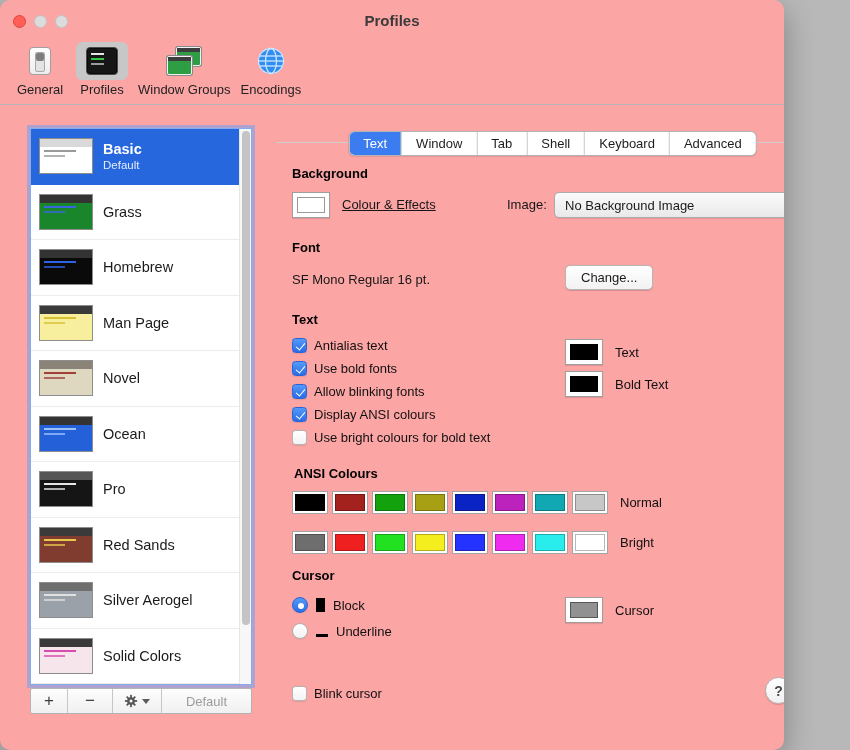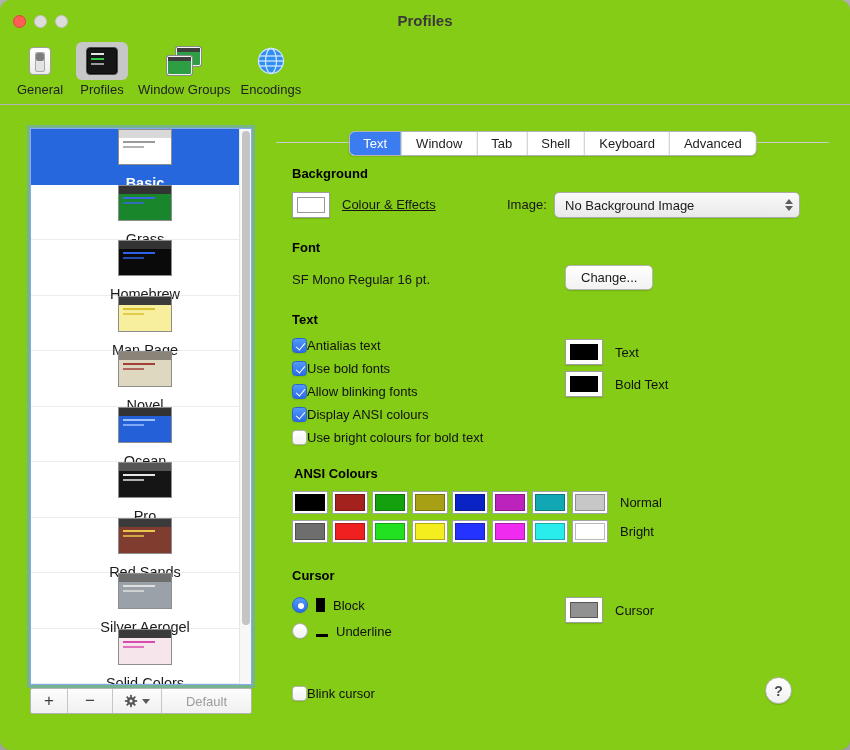--- a/index.html
+++ b/index.html
@@ -1,17 +1,17 @@
 <!DOCTYPE html>
 <html><head>
 <meta charset="utf-8">
 <style>
   html,body{margin:0;padding:0;background:#b8b8b8;}
   body{width:850px;height:750px;font-family:"Liberation Sans","DejaVu Sans",sans-serif;-webkit-font-smoothing:antialiased;}
-  .window{position:relative;width:850px;height:750px;background:#84cc16;border-radius:10px;overflow:hidden;box-shadow:0 10px 30px rgba(0,0,0,.3);}
+  .window{position:relative;width:784px;height:750px;background:#fca5a5;border-radius:10px;overflow:hidden;box-shadow:0 10px 30px rgba(0,0,0,.3);}
 
   
   .titlebar{height:40px;position:relative;}
   .lights{position:absolute;left:13px;top:15px;display:flex;gap:8px;}
   .light{width:13px;height:13px;border-radius:50%;box-sizing:border-box;}
   .light.close{background:#ff5f57;border:1px solid #e0443e;}
   .light.dim{background:#dcdcdc;border:1px solid #c3c3c3;}
   .title{text-align:center;line-height:42px;font-size:15px;font-weight:bold;color:#3a3a3a;}
 
   
@@ -26,21 +26,21 @@
   .icon-profiles::before{content:"";position:absolute;left:4px;top:5px;width:13px;height:2px;background:#e6e6e6;box-shadow:0 5px 0 #35c948,0 10px 0 #9a9a9a;}
   .icon-wg{width:34px;height:28px;position:relative;}
   .wg-win{position:absolute;width:23px;height:17px;background:#2d9e43;border:1.5px solid #f2f2f2;box-shadow:0 0 0 1px #8a8a8a;border-radius:2px;}
   .wg-win::before{content:"";position:absolute;left:0;top:0;right:0;height:4px;background:#3d3d3d;}
   .wg-back{right:0;top:0;}
   .wg-front{left:0;bottom:0;}
   .icon-enc{width:30px;height:30px;display:block;}
 
   
   .sidebar{position:absolute;left:30px;top:128px;width:222px;height:557px;background:#fff;border:1px solid #84abef;box-shadow:0 0 0 3px rgba(110,160,240,.55);box-sizing:border-box;overflow:hidden;}
-  .profile-row{display:flex;align-items:center;gap:10px;padding-left:8px;height:55.5px;box-sizing:border-box;border-bottom:1px solid #ececec;position:relative;flex-direction:column;}
+  .profile-row{display:flex;align-items:center;gap:10px;padding-left:8px;height:55.5px;box-sizing:border-box;border-bottom:1px solid #ececec;position:relative;}
   .profile-row.selected{background:#2667de;border-bottom-color:transparent;}
   .thumb{width:54px;height:36px;border:1px solid #8d8d8d;box-sizing:border-box;flex:none;position:relative;overflow:hidden;}
   .thumb-bar{height:8px;width:100%;}
   .thumb-line{height:2px;margin:3px 0 0 4px;}
   .thumb-line.l1{width:62%;}
   .thumb-line.l2{width:40%;opacity:.75;}
   .p-name{font-size:14.5px;color:#1b1b1b;}
   .profile-row.selected .p-name{color:#fff;font-weight:bold;}
   .p-sub{font-size:11.5px;color:#e4ecff;margin-top:2px;}
   .sb-track{position:absolute;right:0;top:0;bottom:0;width:11px;background:#f7f7f7;border-left:1px solid #e6e6e6;}
@@ -69,27 +69,27 @@
   .well{width:38px;height:26px;background:#fff;border:1px solid #9e9e9e;box-shadow:0 1px 1px rgba(0,0,0,.1);display:flex;align-items:center;justify-content:center;box-sizing:border-box;flex:none;}
   .well-inner{width:28px;height:16px;border:1px solid rgba(0,0,0,.4);box-sizing:border-box;display:block;}
 
   .dd{position:absolute;left:284px;top:84px;width:246px;height:26px;background:linear-gradient(#fafafa,#e9e9e9);border:1px solid #ababab;border-radius:5px;box-sizing:border-box;display:flex;align-items:center;justify-content:space-between;padding:0 6px 0 10px;font-size:13px;color:#1a1a1a;box-shadow:0 0.5px 1px rgba(0,0,0,.08);}
   .dd-arrows{display:flex;flex-direction:column;gap:2px;align-items:center;}
   .tri-up{width:0;height:0;border-left:4px solid transparent;border-right:4px solid transparent;border-bottom:5px solid #5e5e5e;}
   .tri-down{width:0;height:0;border-left:4px solid transparent;border-right:4px solid transparent;border-top:5px solid #5e5e5e;}
 
   .btn{position:absolute;background:linear-gradient(#ffffff,#f2f2f2);border:1px solid #b6b6b6;border-radius:5px;font-size:13px;color:#1b1b1b;padding:4px 15px;box-shadow:0 0.5px 1px rgba(0,0,0,.15);font-family:inherit;}
 
-  .check-row{display:flex;align-items:center;height:23px;font-size:13px;color:#101010;}
+  .check-row{display:flex;align-items:center;gap:7px;height:23px;font-size:13px;color:#101010;}
   .cb{width:15px;height:15px;border-radius:3.5px;border:1px solid #b4b4b4;background:linear-gradient(#fff,#f3f3f3);box-sizing:border-box;position:relative;flex:none;box-shadow:0 0.5px 1px rgba(0,0,0,.08);}
   .cb.checked{background:linear-gradient(#549af8,#2a6ce6);border-color:#2a63d6;}
   .cb.checked::after{content:"";position:absolute;left:4.5px;top:1.5px;width:4px;height:8px;border-right:1.8px solid #fff;border-bottom:1.8px solid #fff;transform:rotate(40deg);}
 
   .well-row{display:flex;align-items:center;gap:12px;height:32px;font-size:13px;color:#101010;}
-  .ansi-row{display:flex;align-items:center;height:24px;margin-bottom:5px;font-size:13px;color:#101010;}
+  .ansi-row{display:flex;align-items:center;height:24px;margin-bottom:16px;font-size:13px;color:#101010;}
   .sw{width:36px;height:23px;border:1px solid #a4a4a4;background:#fff;padding:2px;box-sizing:border-box;margin-right:4px;display:flex;}
   .sw-inner{flex:1;border:1px solid rgba(0,0,0,.28);box-sizing:border-box;}
   .ansi-label{margin-left:8px;}
 
   .radio-row{display:flex;align-items:center;gap:8px;height:26px;font-size:13px;color:#101010;}
   .radio{width:16px;height:16px;border-radius:50%;border:1px solid #b0b0b0;background:linear-gradient(#fff,#f1f1f1);box-sizing:border-box;position:relative;flex:none;box-shadow:0 0.5px 1px rgba(0,0,0,.1);}
   .radio.sel{background:linear-gradient(#549af8,#2a6ce6);border-color:#2a63d6;}
   .radio.sel::after{content:"";position:absolute;left:5px;top:5px;width:6px;height:6px;border-radius:50%;background:#fff;}
   .glyph{display:inline-block;flex:none;}
   .g-block{width:9px;height:14px;background:#000;}

